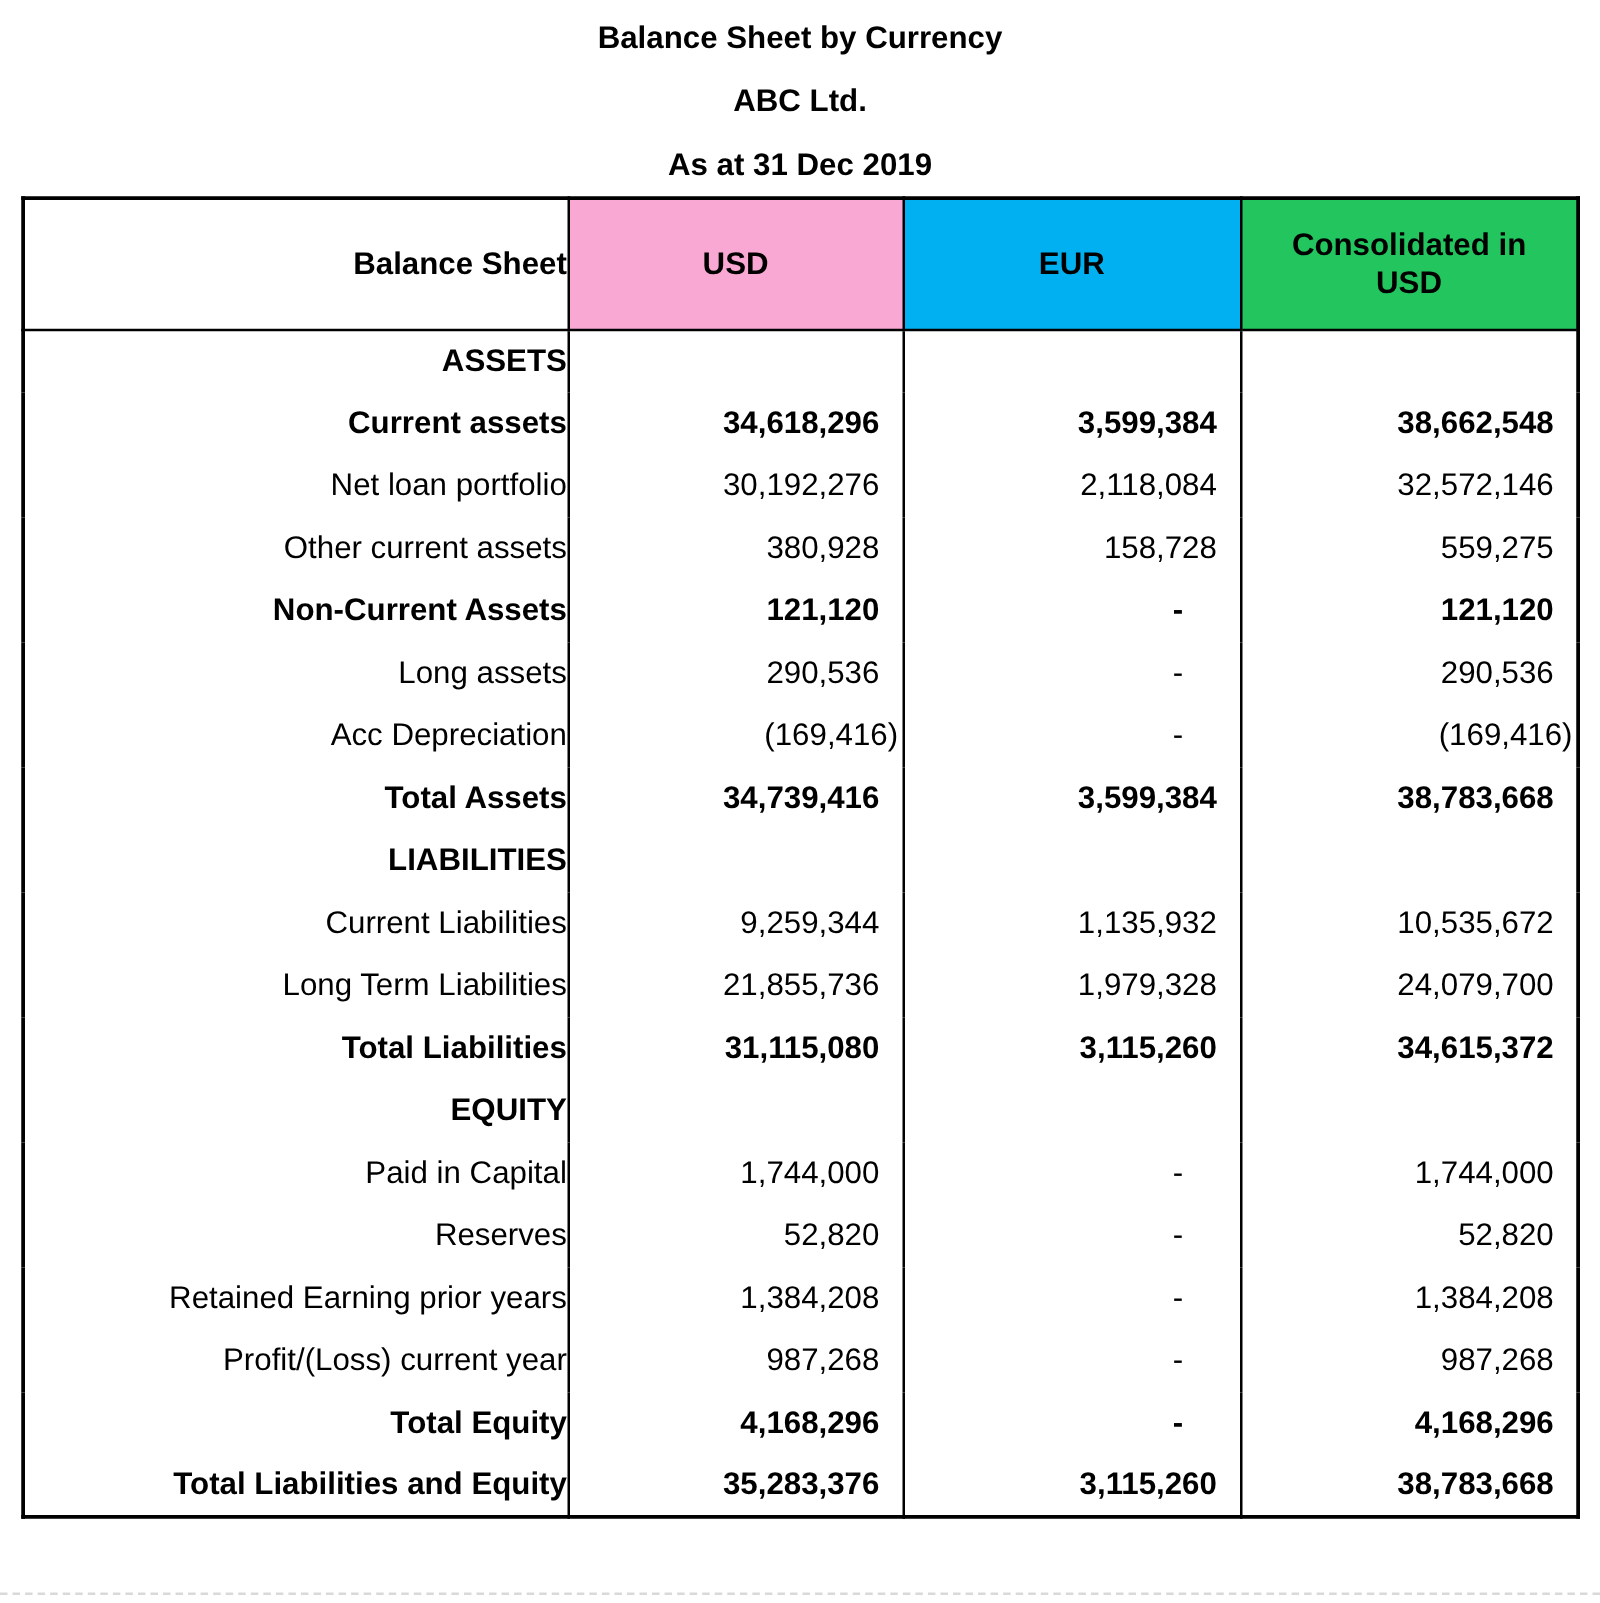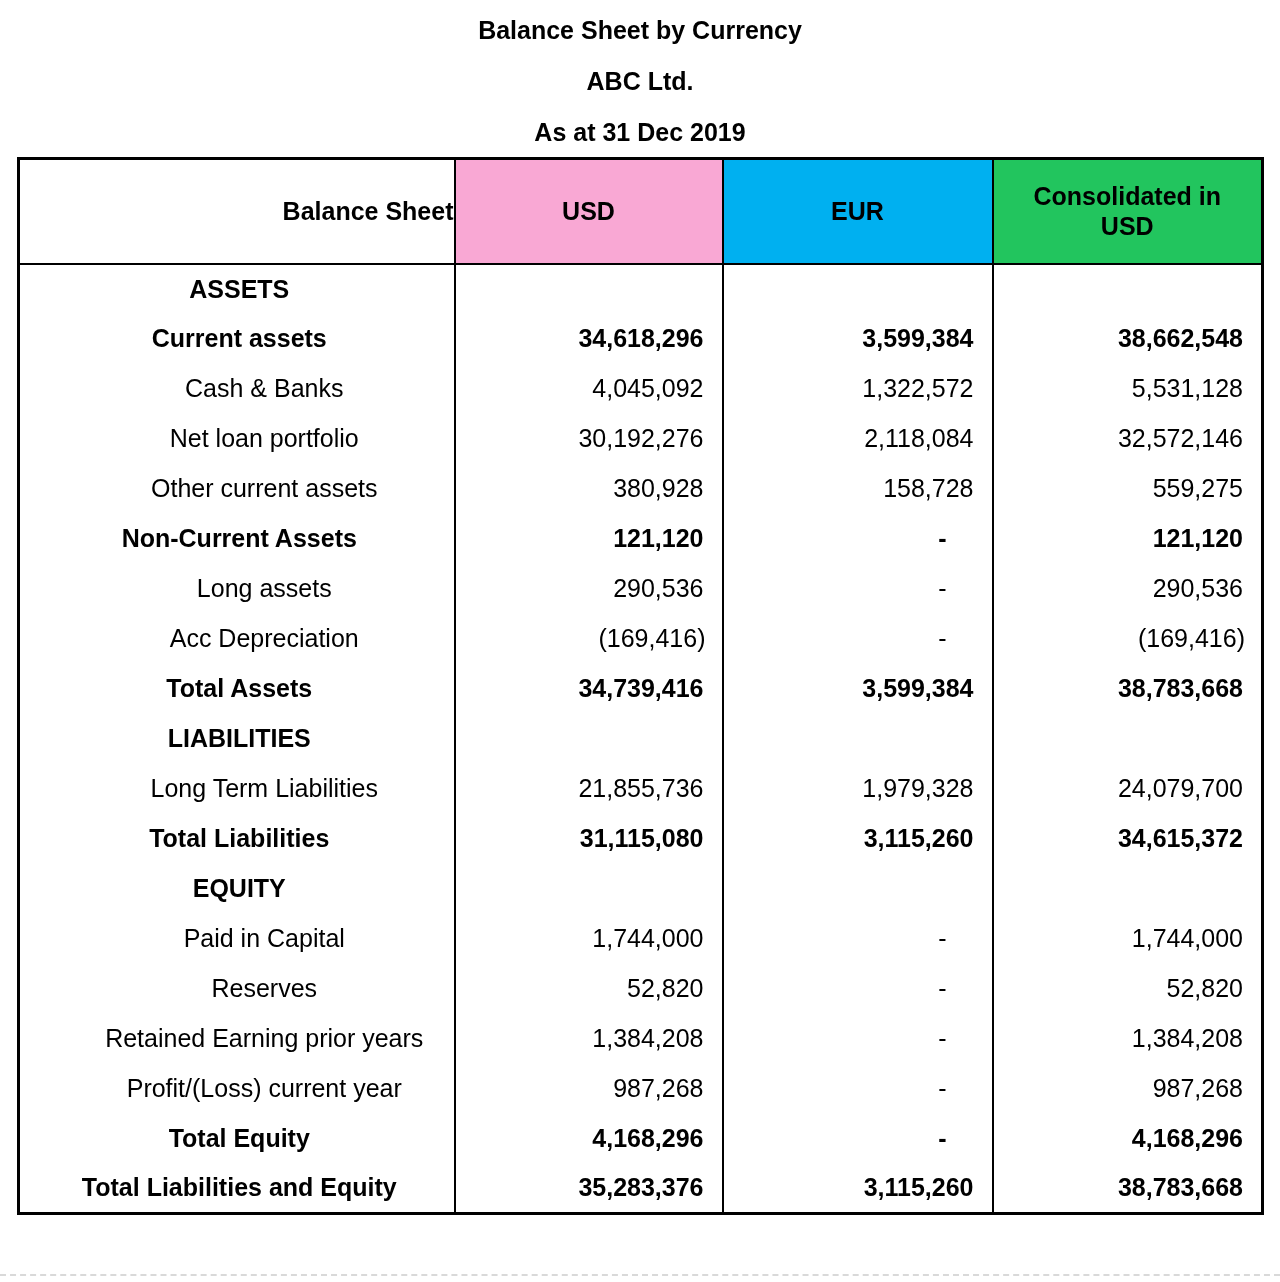--- a/index.html
+++ b/index.html
@@ -53,24 +53,24 @@
     height: 50px;
     font-size: 25px;
     vertical-align: middle;
     border-left: 2px solid #000;
     border-right: 2px solid #000;
     border-top: none;
     border-bottom: none;
     overflow: hidden;
     white-space: nowrap;
   }
-  td.label { text-align: center; padding-left: 5px; margin-left: 28px; }
+  td.label { text-align: right; padding-left: 5px; margin-left: 28px; }
   tr.indent td.label { padding-left: 55px; }
   td.num { text-align: right; padding-right: 18px; }
-  td.num.neg  { padding-right: 16px; }
+  td.num.neg  { padding-right: 3px; }
   td.num.dash { padding-right: 45px; }
   tr.bold td, tr.section td { font-weight: bold; }
   .gridline-bottom {
     position: absolute;
     left: 0;
     top: 1274px;
     width: 1280px;
     border-top: 2px dashed #d9d9d9;
   }
 </style>
@@ -105,26 +105,20 @@
       <td class="num"></td>
       <td class="num"></td>
     </tr>
     <tr class="bold">
       <td class="label">Current assets</td>
       <td class="num">34,618,296</td>
       <td class="num">3,599,384</td>
       <td class="num">38,662,548</td>
     </tr>
     <tr class="indent">
-      <td class="label">Cash &amp; Banks</td>
-      <td class="num">4,045,092</td>
-      <td class="num">1,322,572</td>
-      <td class="num">5,531,128</td>
-    </tr>
-    <tr class="indent">
       <td class="label">Net loan portfolio</td>
       <td class="num">30,192,276</td>
       <td class="num">2,118,084</td>
       <td class="num">32,572,146</td>
     </tr>
     <tr class="indent">
       <td class="label">Other current assets</td>
       <td class="num">380,928</td>
       <td class="num">158,728</td>
       <td class="num">559,275</td>
@@ -153,20 +147,26 @@
       <td class="num">3,599,384</td>
       <td class="num">38,783,668</td>
     </tr>
     <tr class="section">
       <td class="label">LIABILITIES</td>
       <td class="num"></td>
       <td class="num"></td>
       <td class="num"></td>
     </tr>
     <tr class="indent">
+      <td class="label">Current Liabilities</td>
+      <td class="num">9,259,344</td>
+      <td class="num">1,135,932</td>
+      <td class="num">10,535,672</td>
+    </tr>
+    <tr class="indent">
       <td class="label">Long Term Liabilities</td>
       <td class="num">21,855,736</td>
       <td class="num">1,979,328</td>
       <td class="num">24,079,700</td>
     </tr>
     <tr class="bold">
       <td class="label">Total Liabilities</td>
       <td class="num">31,115,080</td>
       <td class="num">3,115,260</td>
       <td class="num">34,615,372</td>

